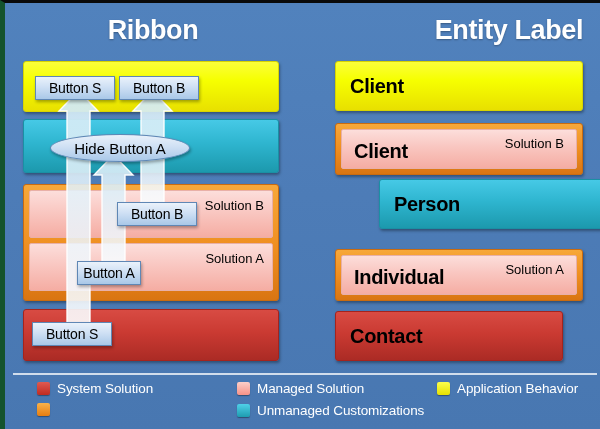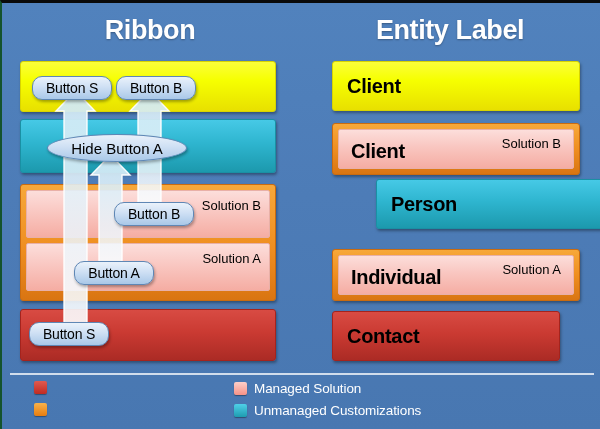--- a/index.html
+++ b/index.html
@@ -9,21 +9,21 @@
   }
   #stage {
     position: relative;
     width: 600px;
     height: 429px;
     background: #6d28d9;
     overflow: hidden;
     font-family: "Liberation Sans", sans-serif;
     box-sizing: border-box;
     border-top: 3px solid #0a0a0a;
-    border-left: 2px solid #14532d;
+    border-left: 5px solid #14532d;
   }
   #stage::before {
     content: "";
     position: absolute;
     left: 0; top: 0; right: 0; bottom: 0;
     background: linear-gradient(180deg, #5182bd 0%, #4d7cb7 45%, #4877b1 100%);
     pointer-events: none;
     z-index: 0;
   }
   .layer { position: relative; z-index: 1; }
@@ -33,21 +33,21 @@
     position: absolute;
     font-size: 27px;
     font-weight: bold;
     color: #ffffff;
     text-align: center;
     letter-spacing: -0.4px;
     text-shadow: 0 1px 2px rgba(0,0,0,.30);
     white-space: nowrap;
   }
   #title-ribbon { left: 18px;  top: 12px; width: 260px; }
-  #title-entity { left: 318px; top: 12px; width: 260px; }
+  #title-entity { left: 318px; top: 12px; width: 260px; text-align: right; }
 
   
   .bar {
     position: absolute;
     box-sizing: border-box;
     border-radius: 3px;
     box-shadow: 1px 2px 3px rgba(0,0,0,.35);
   }
   .bar-label {
     position: absolute;
@@ -110,21 +110,21 @@
     position: relative;
   }
   .sol-cell + .sol-cell { margin-top: 5px; }
 
   
   .chip {
     position: absolute;
     box-sizing: border-box;
     background: linear-gradient(180deg,#eaf2fb 0%, #cfe0f4 45%, #a9c8e8 100%);
     border: 1px solid #5f87b5;
-    border-radius: 10px;
+    border-radius: 0;
     color: #000;
     font-size: 14px;
     font-weight: normal;
     letter-spacing: -0.2px;
     display: flex;
     align-items: center;
     justify-content: center;
     box-shadow: 1px 2px 3px rgba(0,0,0,.32);
     white-space: nowrap;
     z-index: 6;
@@ -236,21 +236,21 @@
     </svg>
 
     <div class="chip" style="left:30px;  top:73px;  width:80px; height:24px;">Button S</div>
 
     <div class="chip" style="left:114px; top:73px; width:80px; height:24px;">Button B</div>
 
     <div class="ellipse" style="left:45px; top:131px; width:140px; height:28px;">Hide Button A</div>
 
     <div class="chip" style="left:112px; top:199px; width:80px; height:24px;">Button B</div>
 
-    <div class="chip" style="left:72px;  top:258px; width:80px; height:24px;">Button A</div>
+    <div class="chip" style="left:72px;  top:258px; width:64px; height:24px;">Button A</div>
 
     <div class="chip" style="left:27px;  top:319px; width:80px; height:24px;">Button S</div>
 
     <div class="bar c-yellow" style="left:330px; top:58px; width:248px; height:50px;">
       <span class="bar-label" style="left:14px; top:13px;">Client</span>
     </div>
 
     <div class="bar c-orange-frame" style="left:330px; top:120px; width:248px; height:52px;">
       <div class="inner">
         <span class="bar-label" style="left:12px; top:10px;">Client</span>
@@ -272,27 +272,32 @@
     <div class="bar c-red" style="left:330px; top:308px; width:228px; height:50px;">
       <span class="bar-label" style="left:14px; top:13px;">Contact</span>
     </div>
 
     <div id="legend-divider"></div>
 
     <div id="legend">
 
       <div class="lg-item" style="left:24px;  top:4px;">
         <span class="lg-sw" style="background:linear-gradient(180deg,#e05a50,#c02b22);"></span>
+        <span class="lg-tx">System Solution</span>
       </div>
 
       <div class="lg-item" style="left:224px; top:4px;">
         <span class="lg-sw" style="background:linear-gradient(180deg,#fdcfc9,#f69287);"></span>
         <span class="lg-tx">Managed Solution</span>
       </div>
 
+      <div class="lg-item" style="left:424px; top:4px;">
+        <span class="lg-sw" style="background:linear-gradient(180deg,#fbff4d,#e6e000);"></span>
+        <span class="lg-tx">Application Behavior</span>
+      </div>
 
       <div class="lg-item" style="left:24px;  top:26px;">
         <span class="lg-sw" style="background:linear-gradient(180deg,#f9b24a,#e77d10);"></span>
       </div>
 
       <div class="lg-item" style="left:224px; top:26px;">
         <span class="lg-sw" style="background:linear-gradient(180deg,#4fd0e8,#1e9cb0);"></span>
         <span class="lg-tx">Unmanaged Customizations</span>
       </div>
 

